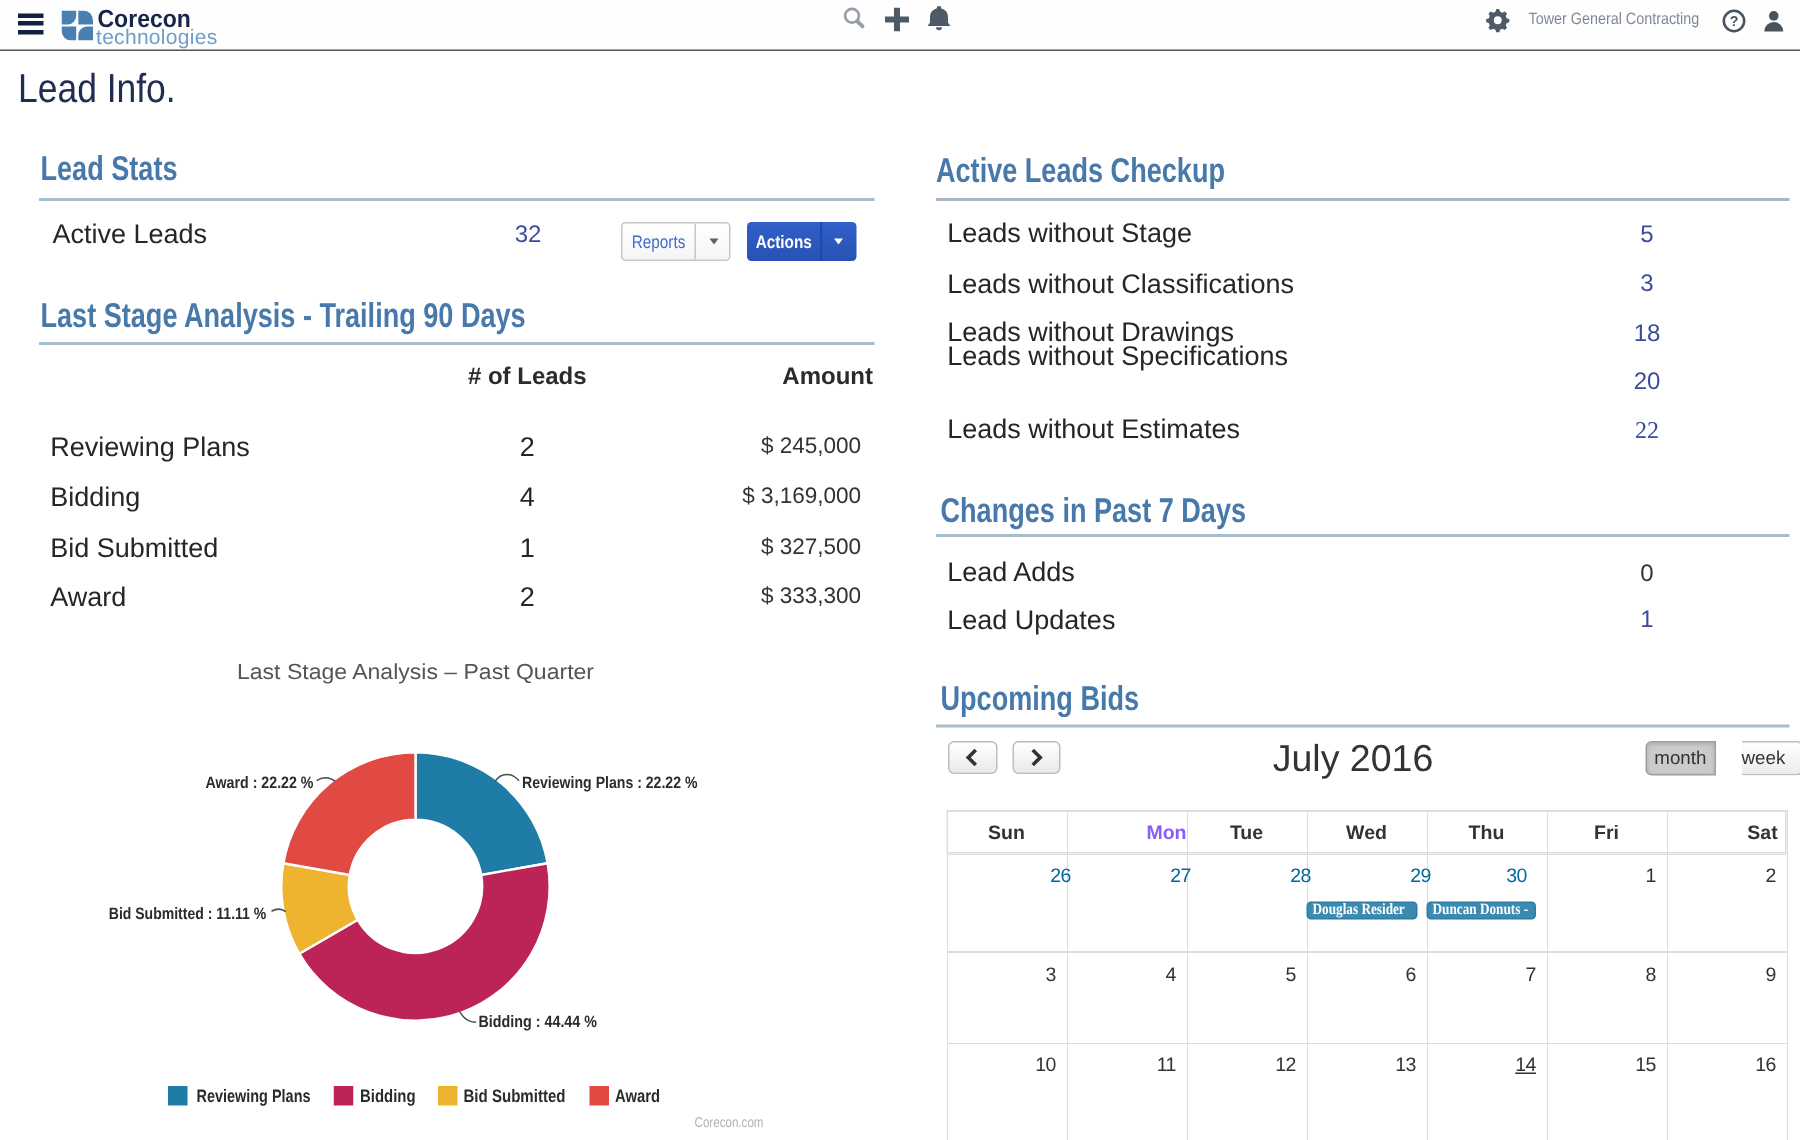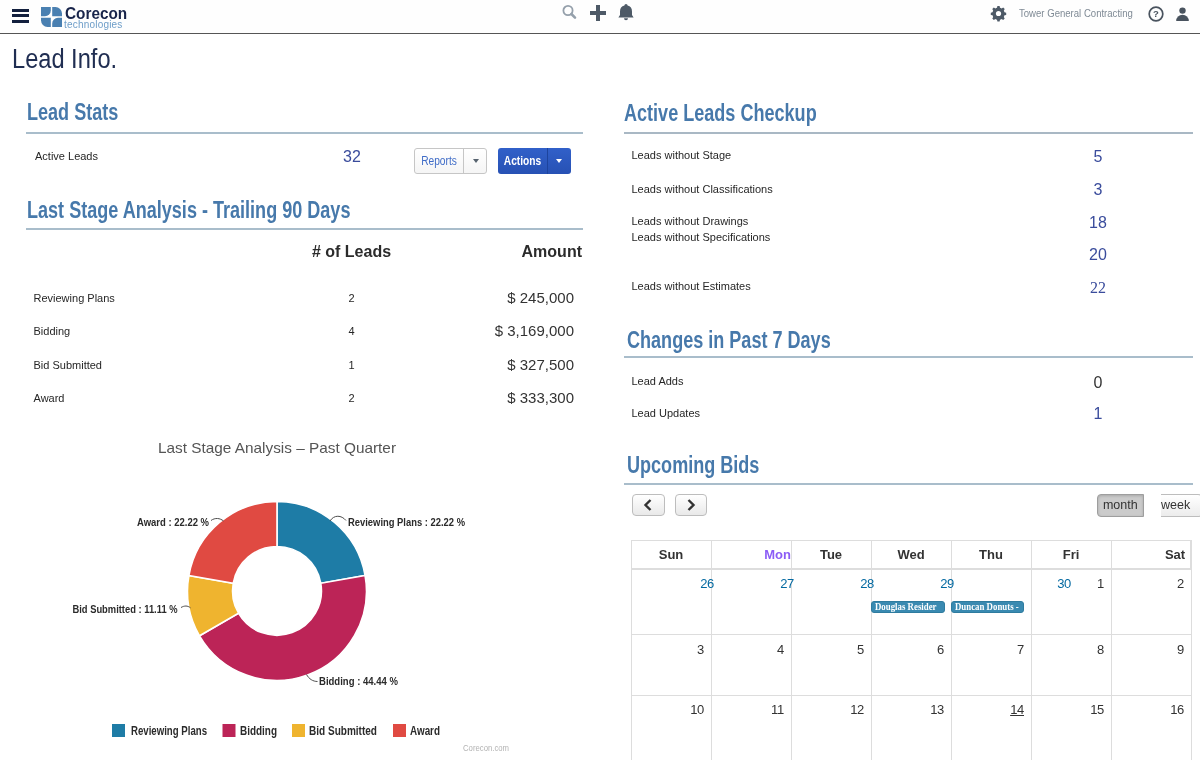--- a/index.html
+++ b/index.html
@@ -1,21 +1,21 @@
 <!DOCTYPE html>
 <html><head>
 <meta charset="utf-8">
 <style>
 html,body{margin:0;padding:0;}
 body{font-family:"Liberation Sans",sans-serif;background:#fff;}
 #page{position:relative;width:1200px;height:760px;overflow:hidden;background:#fff;}
 .abs{position:absolute;}
 .h2{position:absolute;font-size:23px;font-weight:bold;color:#4779ab;line-height:23px;transform:scaleX(0.785);transform-origin:left top;white-space:nowrap;}
 .rule{position:absolute;height:2px;background:#a9bdcb;}
-.lbl{position:absolute;font-size:11px;color:#262626;line-height:16px;white-space:nowrap;}
+.lbl{position:absolute;font-size:18px;color:#262626;line-height:16px;white-space:nowrap;}
 .val{position:absolute;font-size:16px;color:#3a4c9c;line-height:16px;text-align:center;width:44px;}
 .amt{position:absolute;font-size:15px;color:#333;line-height:16px;text-align:right;width:120px;}
 .th{position:absolute;font-size:16px;font-weight:bold;color:#2b2b2b;line-height:17px;}
 .dt{width:73px;text-align:right;font-size:13px;line-height:13px;color:#333;letter-spacing:-0.3px;}
 .dim{color:#0369a1;margin-left:10px;}
 .chip{height:12.5px;box-sizing:border-box;background:#3a8ab1;border:1px solid #2f7c9f;border-radius:3px;color:#fff;font-size:10.5px;font-weight:bold;line-height:10px;padding-left:3px;white-space:nowrap;overflow:hidden;font-family:Liberation Serif, serif;}
 </style>
 </head>
 <body>
 <div id="page">
@@ -27,21 +27,21 @@
   <div style="height:3px;background:#13203e;"></div>
 </div>
 
 <svg class="abs" style="left:40.5px;top:6.5px;" width="21" height="20" viewBox="0 0 21 20">
   <path d="M0,0 H9.8 V3.5 A5.8,5.8 0 0 1 4,9.3 H0 Z" fill="#4a80b1"></path>
   <path d="M11.2,0 H14.5 A6.5,6.5 0 0 1 21,6.5 V9.3 H11.2 Z" fill="#4a80b1"></path>
   <path d="M0,10.7 H9.8 V20 H6.5 A6.5,6.5 0 0 1 0,13.5 Z" fill="#4a80b1"></path>
   <path d="M21,10.7 H17 A5.8,5.8 0 0 0 11.2,16.5 V20 H21 Z" fill="#4a80b1"></path>
 </svg>
 <div class="abs" style="left:64.5px;top:4.5px;font-size:16.5px;font-weight:bold;color:#18244a;line-height:16px;transform:scaleX(0.93);transform-origin:left top;">Corecon</div>
-<div class="abs" style="left:64px;top:20px;font-size:10px;color:#6d9dc8;line-height:9px;letter-spacing:0.2px;">technologies</div>
+<div class="abs" style="left:64px;top:20px;font-size:14px;color:#6d9dc8;line-height:9px;letter-spacing:0.2px;">technologies</div>
 
 <svg class="abs" style="left:560px;top:3px;" width="18" height="18" viewBox="0 0 18 18">
   <circle cx="8" cy="7.5" r="4.6" fill="none" stroke="#95a0ab" stroke-width="1.8"></circle>
   <line x1="11.4" y1="11" x2="15" y2="14.6" stroke="#95a0ab" stroke-width="2.6" stroke-linecap="round"></line>
 </svg>
 <svg class="abs" style="left:590px;top:5px;" width="16" height="16" viewBox="0 0 16 16">
   <path d="M6 0 h4 v6 h6 v4 h-6 v6 h-4 v-6 h-6 v-4 h6 z" fill="#4e5a67"></path>
 </svg>
 <svg class="abs" style="left:618px;top:4px;" width="16" height="17" viewBox="0 0 16 17">
   <path d="M8 0 a1.6,1.6 0 0 1 1.6,1.6 a6,6 0 0 1 4.4,5.8 v3.6 l1.6,2.4 h-15.2 l1.6,-2.4 v-3.6 a6,6 0 0 1 4.4,-5.8 a1.6,1.6 0 0 1 1.6,-1.6 z" fill="#4e5a67"></path>
@@ -152,20 +152,21 @@
 
 <div class="abs" style="left:632px;top:493.5px;width:32.5px;height:22.5px;border:1px solid #bdbdbd;border-radius:4px;background:linear-gradient(#ffffff,#e9e9e9);box-sizing:border-box;"></div>
 <svg class="abs" style="left:632px;top:493.5px;" width="32" height="22" viewBox="0 0 32 22">
       <path d="M18.5,6 L13.5,11 L18.5,16" fill="none" stroke="#333" stroke-width="2.4"></path>
     </svg>
 <div class="abs" style="left:674.5px;top:493.5px;width:32.5px;height:22.5px;border:1px solid #bdbdbd;border-radius:4px;background:linear-gradient(#ffffff,#e9e9e9);box-sizing:border-box;"></div>
 <svg class="abs" style="left:674.5px;top:493.5px;" width="32" height="22" viewBox="0 0 32 22">
       <path d="M13.5,6 L18.5,11 L13.5,16" fill="none" stroke="#333" stroke-width="2.4"></path>
     </svg>
 
+<div class="abs" style="left:802px;top:492.5px;width:200px;text-align:center;font-size:25px;color:#333;line-height:27px;">July 2016</div>
 
 <div class="abs" style="left:1097px;top:493.5px;width:87px;height:23px;box-sizing:border-box;">
   <div style="position:absolute;left:0;top:0;width:46.5px;height:23px;box-sizing:border-box;border:1px solid #9e9e9e;border-radius:4px 0 0 4px;background:#cbcbcb;box-shadow:inset 0 1px 3px rgba(0,0,0,0.18);text-align:center;line-height:21px;font-size:12.5px;color:#333;">month</div>
   <div style="position:absolute;left:64px;top:0;width:40.5px;height:23px;box-sizing:border-box;border:1px solid #bdbdbd;border-left:none;border-radius:0 4px 4px 0;background:linear-gradient(#ffffff,#ececec);text-align:left;line-height:21px;font-size:12.5px;color:#333;">week</div>
 </div>
 
 <div class="abs" style="left:631px;top:540px;width:560px;height:220px;">
   <div style="position:absolute;left:0;top:0;width:560px;height:29px;box-sizing:border-box;border:1px solid #ddd;"></div>
   <div class="abs" style="left:0;top:7px;width:80px;text-align:center;font-size:13px;font-weight:bold;color:#333;">Sun</div>
   <div class="abs" style="left:80px;top:7px;width:80px;text-align:right;font-size:13px;font-weight:bold;color:#8b5cf6;">Mon</div>
@@ -188,21 +189,21 @@
       <line x1="0" y1="29.5" x2="561" y2="29.5"></line>
       <line x1="0" y1="94.5" x2="561" y2="94.5"></line>
       <line x1="0" y1="155.5" x2="561" y2="155.5"></line>
     </g>
   </svg>
 
   <div class="abs dt dim" style="left:0px;top:37px;">26</div>
   <div class="abs dt dim" style="left:80px;top:37px;">27</div>
   <div class="abs dt dim" style="left:160px;top:37px;">28</div>
   <div class="abs dt dim" style="left:240px;top:37px;">29</div>
-  <div class="abs dt dim" style="left:320px;top:37px;padding-left:37px;">30</div>
+  <div class="abs dt dim" style="left:304px;top:37px;">30</div>
   <div class="abs dt" style="left:400px;top:37px;">1</div>
   <div class="abs dt" style="left:480px;top:37px;">2</div>
 
   <div class="abs dt" style="left:0px;top:102.5px;">3</div>
   <div class="abs dt" style="left:80px;top:102.5px;">4</div>
   <div class="abs dt" style="left:160px;top:102.5px;">5</div>
   <div class="abs dt" style="left:240px;top:102.5px;">6</div>
   <div class="abs dt" style="left:320px;top:102.5px;">7</div>
   <div class="abs dt" style="left:400px;top:102.5px;">8</div>
   <div class="abs dt" style="left:480px;top:102.5px;">9</div>

